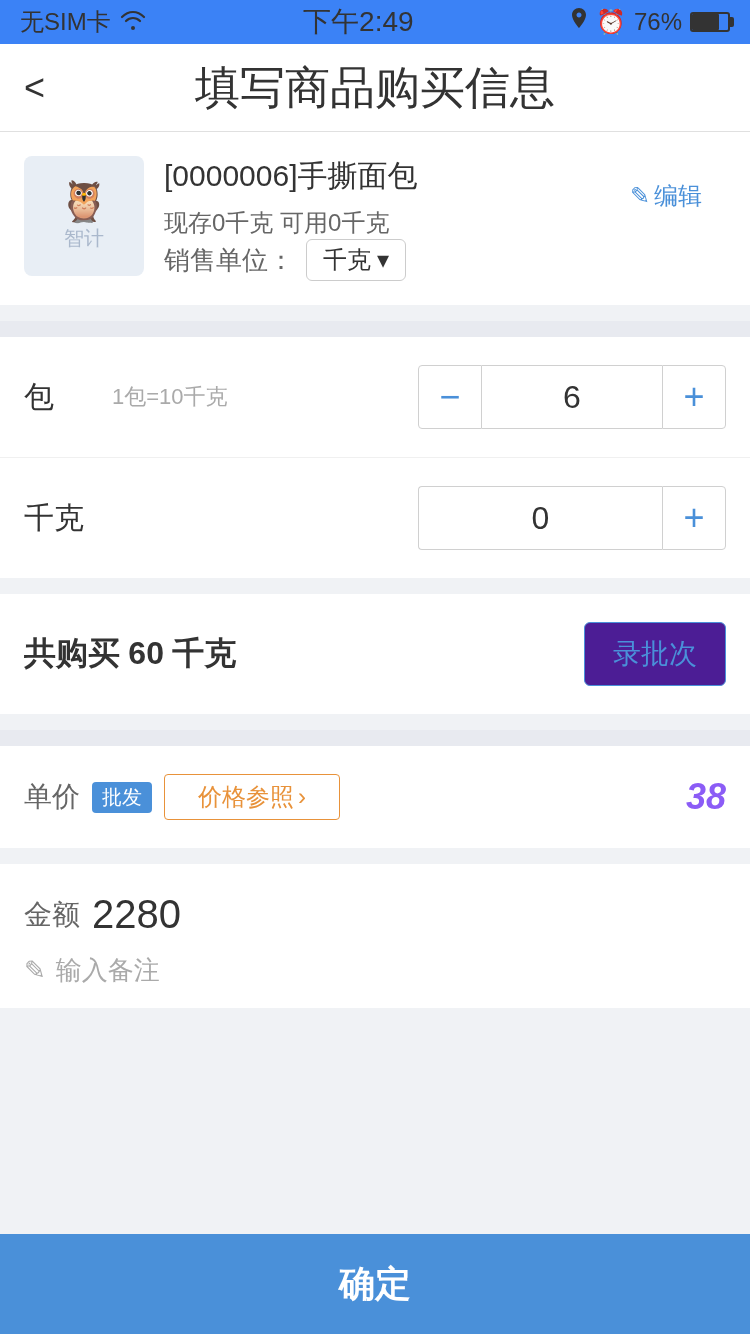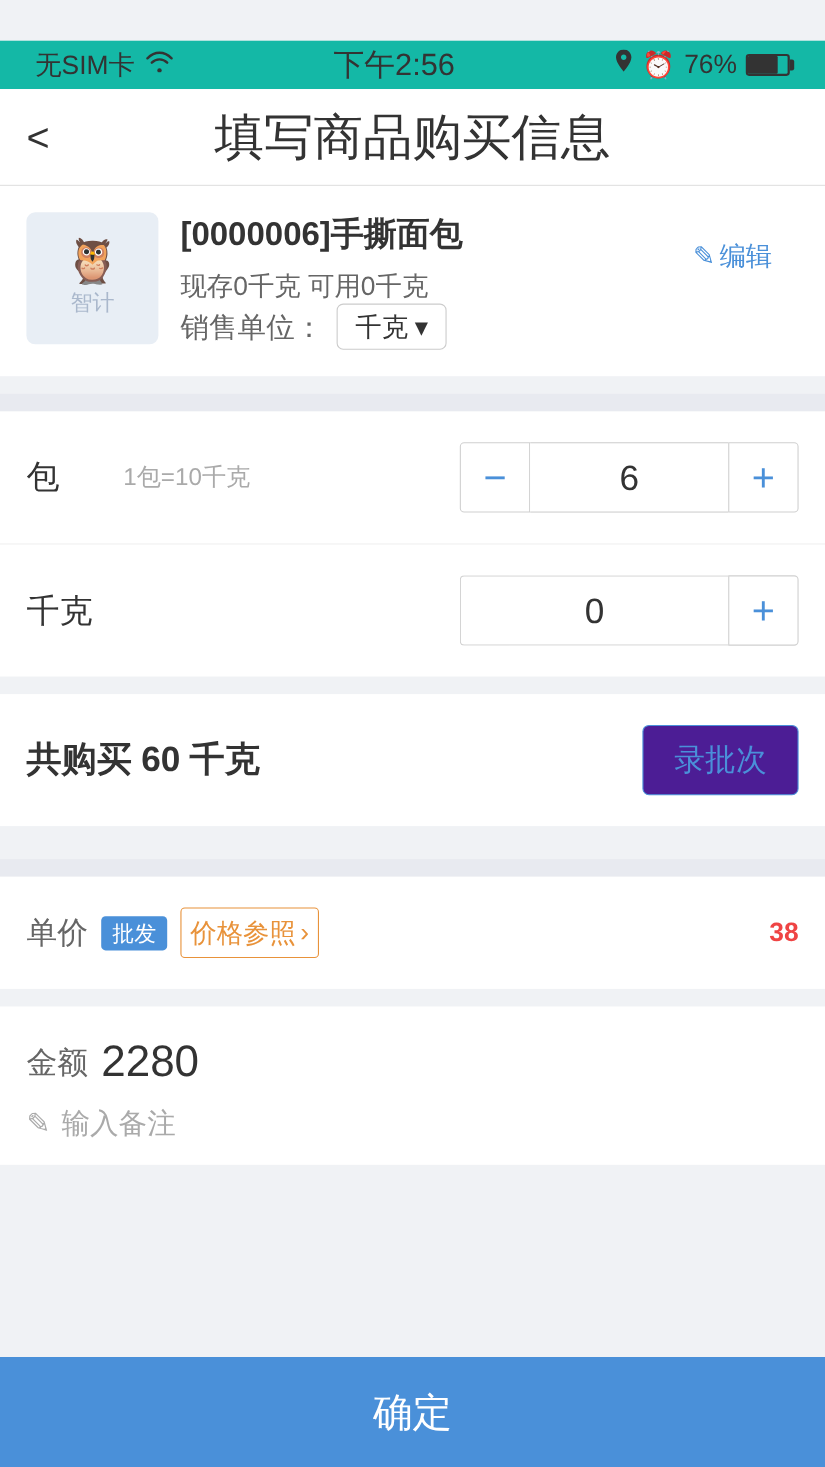--- a/index.html
+++ b/index.html
@@ -8,29 +8,28 @@
       width: 750px;
       min-height: 1334px;
       font-family: -apple-system, "PingFang SC", "Helvetica Neue", sans-serif;
       background: #f0f2f5;
       font-size: 28px;
       color: #333;
     }
 
     
     .status-bar {
-      background: #14b8a6;
+      background: #3b82f6;
       height: 44px;
       display: flex;
       align-items: center;
       justify-content: space-between;
-      padding: 0 32px;
+      padding: 0 20px;
       font-size: 24px;
       color: #333;
-      margin-top: 37px;
     }
     .status-left { display: flex; align-items: center; gap: 8px; }
     .status-center { font-size: 28px; font-weight: 500; }
     .status-right { display: flex; align-items: center; gap: 8px; font-size: 24px; }
     .battery-icon {
       display: inline-block;
       width: 40px;
       height: 20px;
       border: 2px solid #333;
       border-radius: 3px;
@@ -104,21 +103,21 @@
     }
     .owl-label {
       font-size: 20px;
       color: #aab8cc;
       margin-top: 4px;
       font-family: Liberation Mono, monospace;
     }
     .product-name {
       font-size: 30px;
       color: #333;
-      font-weight: 700;
+      font-weight: 400;
       margin-bottom: 10px;
     }
     .product-stock {
       font-size: 24px;
       color: #666;
     }
     .product-unit-row {
       display: flex;
       align-items: center;
       gap: 12px;
@@ -227,21 +226,21 @@
       border-radius: 4px 0 0 4px;
     }
 
     
     .total-row {
       background: #fff;
       padding: 28px 24px;
       display: flex;
       align-items: center;
       justify-content: space-between;
-      margin-bottom: 30px;
+      margin-bottom: 16px;
     }
     .total-text {
       font-size: 30px;
       color: #333;
     }
     .total-text span {
       font-size: 32px;
       font-weight: 600;
     }
     .batch-btn {
@@ -279,32 +278,33 @@
       background: #4a90d9;
       color: #fff;
       font-size: 20px;
       padding: 2px 10px;
       border-radius: 4px;
     }
     .price-ref-btn {
       border: 1.5px solid #e8923a;
       color: #e8923a;
       font-size: 24px;
-      padding: 6px 8px;
+      padding: 6px 33px;
       border-radius: 4px;
       display: flex;
       align-items: center;
       gap: 4px;
       cursor: pointer;
       background: #fff;
     }
     .price-value {
-      font-size: 24px;
+      font-size: 36px;
       font-weight: 600;
-      color: #ef4444;
+      color: #8b5cf6;
+      font-style: italic;
     }
 
     
     .amount-section {
       background: #fff;
       padding: 28px 24px 20px 24px;
     }
     .amount-row {
       display: flex;
       align-items: center;
@@ -344,38 +344,38 @@
       height: 100px;
       background: #4a90d9;
       display: flex;
       align-items: center;
       justify-content: center;
       cursor: pointer;
     }
     .confirm-btn-text {
       color: #fff;
       font-size: 36px;
-      font-weight: 400;
+      font-weight: 700;
     }
   </style>
 </head>
 <body>
 
 <div class="status-bar">
   <div class="status-left">
     <span>无SIM卡</span>
     <span>
       <svg width="28" height="20" viewBox="0 0 28 20" fill="none">
         <path d="M14 16a2 2 0 1 1 0 4 2 2 0 0 1 0-4z" fill="#333"></path>
         <path d="M7 11c1.9-1.9 4.4-3 7-3s5.1 1.1 7 3" stroke="#333" stroke-width="2.2" fill="none" stroke-linecap="round"></path>
         <path d="M3 7C6.3 3.7 10 2 14 2s7.7 1.7 11 5" stroke="#333" stroke-width="2.2" fill="none" stroke-linecap="round"></path>
       </svg>
     </span>
   </div>
-  <div class="status-center">下午2:56</div>
+  <div class="status-center">下午2:49</div>
   <div class="status-right">
     <span>
       <svg width="18" height="22" viewBox="0 0 18 22" fill="none">
         <path d="M9 0C5.1 0 2 3.1 2 7c0 5.2 7 13 7 13s7-7.8 7-13c0-3.9-3.1-7-7-7zm0 9.5C7.6 9.5 6.5 8.4 6.5 7S7.6 4.5 9 4.5 11.5 5.6 11.5 7 10.4 9.5 9 9.5z" fill="#333"></path>
       </svg>
     </span>
     <span>⏰</span>
     <span>76%</span>
     <div class="battery-icon">
       <div class="battery-fill"></div>

